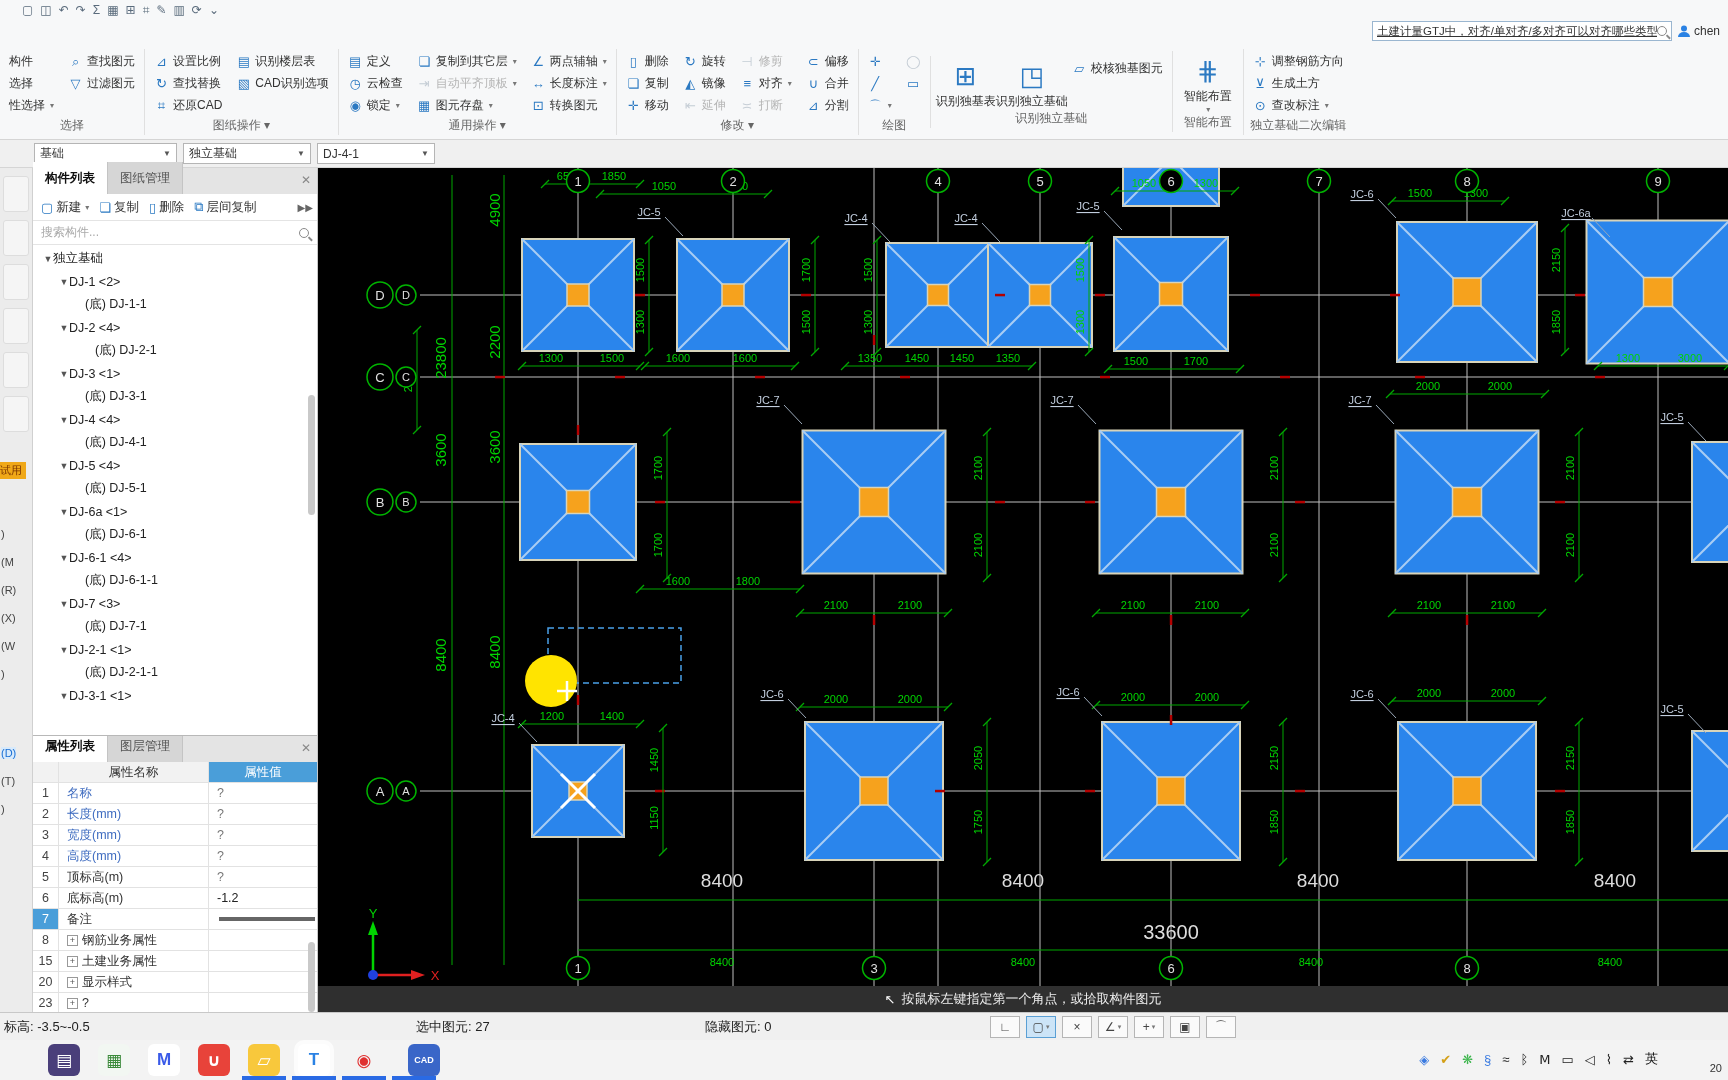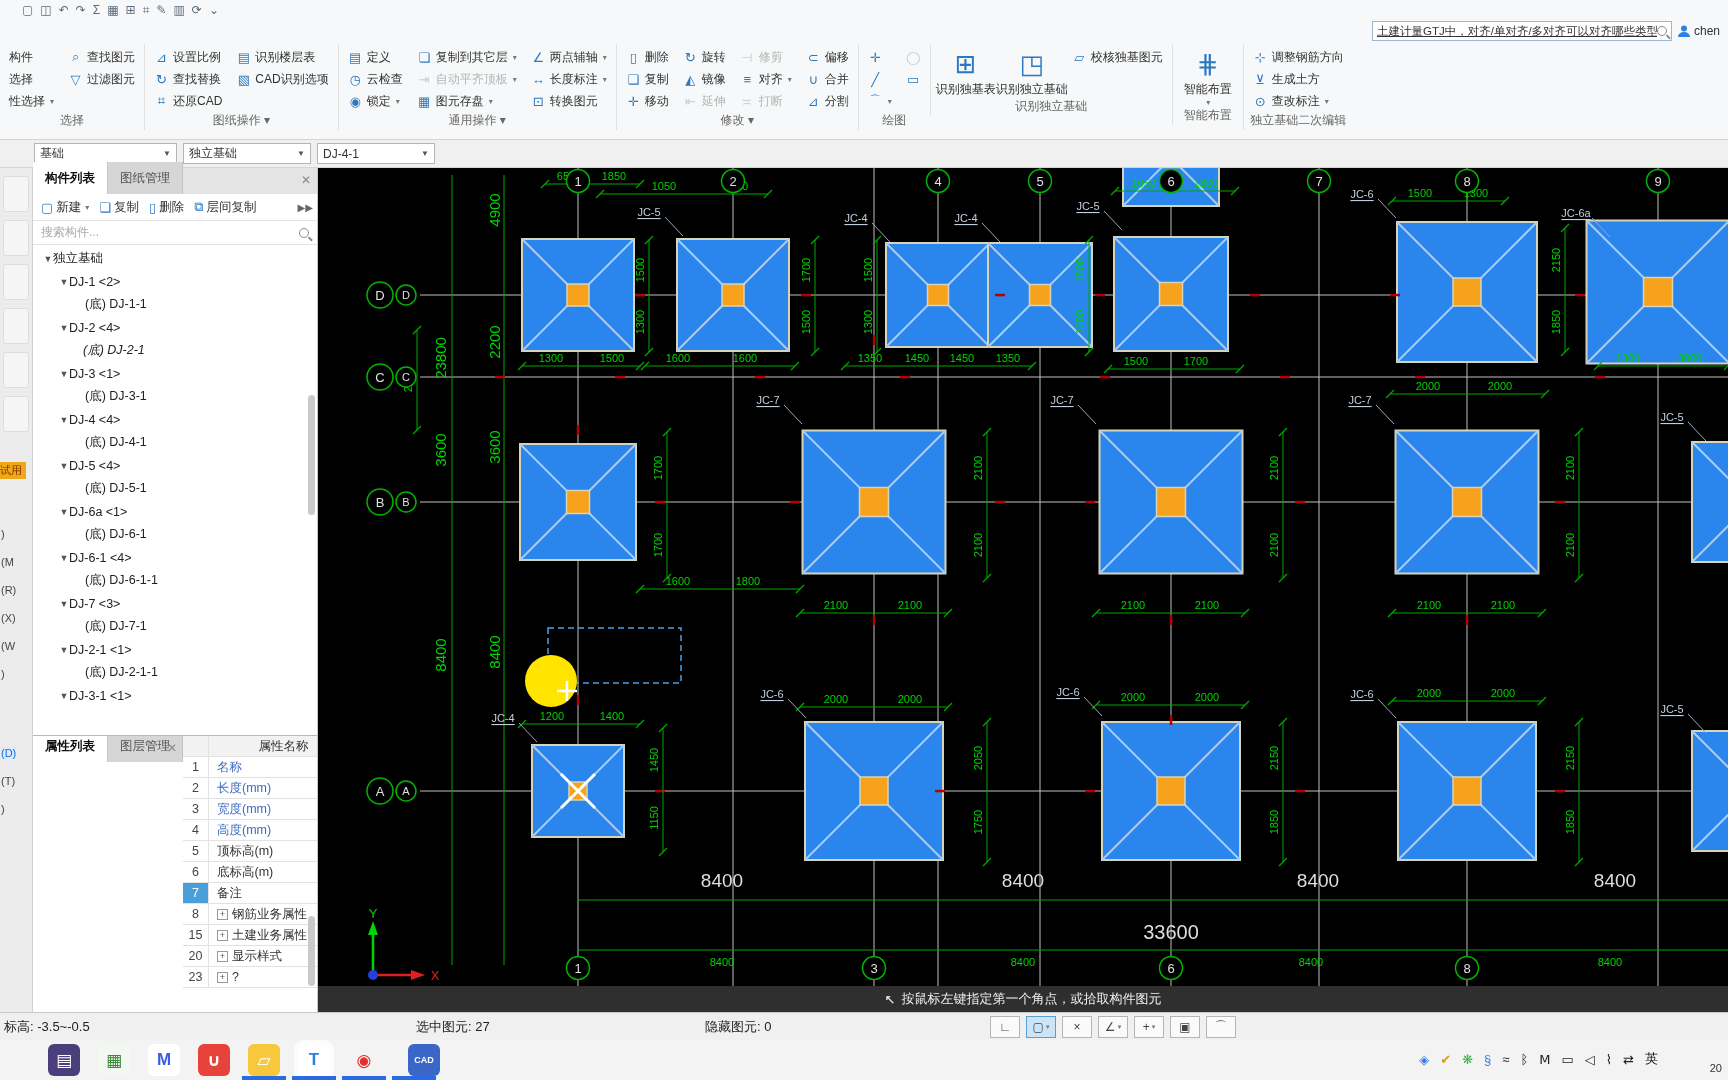--- a/index.html
+++ b/index.html
@@ -18,21 +18,21 @@
 .mtab { padding:2px 12px; margin-right:2px; font-size:13px; color:#333; border-radius:10px; cursor:default; }
 .mtab.active { background:#2a82e4; color:#fff; }
 .mb-right { position:absolute; right:8px; top:1px; display:flex; align-items:center; gap:5px; }
 .searchbox { width:300px; height:20px; border:1px solid #9ab6d0; background:#fff; display:flex; align-items:center; padding:0 4px; }
 .searchbox .sv { flex:1; font-size:11.5px; color:#333; white-space:nowrap; overflow:hidden; text-decoration:underline; }
 .mag { width:10px; height:10px; border:1.5px solid #8a8a8a; border-radius:50%; position:relative; flex:0 0 auto; }
 .mag:after { content:""; position:absolute; width:5px; height:1.5px; background:#8a8a8a; transform:rotate(45deg); left:8px; top:9px; }
 .userbox { display:flex; align-items:center; gap:3px; font-size:12px; color:#333; }
 
 
-.ribbon { height:96px; background:#f7f8f9; border-bottom:1px solid #d5d5d5; display:flex; align-items:flex-start; overflow:hidden; flex:0 0 auto; }
+.ribbon { height:96px; background:#f7f8f9; border-bottom:1px solid #d5d5d5; display:flex; align-items:center; overflow:hidden; flex:0 0 auto; }
 .rgroup { display:flex; flex-direction:column; padding:2px 4px 0 4px; position:relative; flex:0 0 auto; }
 .rgroup + .rgroup { border-left:1px solid #e0e0e0; }
 .rbody { display:flex; flex:1; gap:4px; }
 .rcol { display:flex; flex-direction:column; justify-content:flex-start; }
 .ritem { height:22px; display:flex; align-items:center; gap:4px; padding:0 5px; font-size:12px; white-space:nowrap; color:#333; cursor:default; }
 .ritem .ric { color:#2b79c2; font-size:13px; width:15px; text-align:center; }
 .ritem.dis { color:#b5b5b5; } .ritem.dis .ric { color:#c5cdd5; }
 .rarrow { font-size:8px; color:#777; margin-left:1px; }
 .rbig { width:62px; display:flex; flex-direction:column; align-items:center; justify-content:flex-start; padding-top:3px; cursor:default; }
 .rbig .bic { font-size:26px; color:#2b79c2; line-height:30px; height:32px; }
@@ -61,21 +61,21 @@
 .ptool { display:flex; align-items:center; gap:3px; font-size:12.5px; padding:2px 4px; color:#333; }
 .ptool .ric { color:#2b79c2; font-size:13px; }
 .pmore { margin-left:auto; color:#666; font-size:10px; }
 .psearch { height:24px; margin:0; border-bottom:1px solid #e4e4e4; display:flex; align-items:center; padding:0 8px; flex:0 0 auto; }
 .psearch .ph { flex:1; color:#aaa; font-size:12px; }
 .tree { flex:1; overflow:hidden; position:relative; padding-top:2px; }
 .trow { height:23px; display:flex; align-items:center; font-size:12.5px; color:#222; white-space:nowrap; }
 .trow .tw { width:10px; font-size:9px; color:#555; text-align:center; flex:0 0 auto; }
 .scrollpill { position:absolute; right:2px; width:7px; background:#c9c9c9; border-radius:4px; }
 
-.props { height:277px; border-top:1px solid #b8b8b8; display:flex; flex-direction:row; flex:0 0 auto; overflow:hidden; }
+.props { height:277px; border-top:1px solid #b8b8b8; display:flex; flex-direction:column; flex:0 0 auto; overflow:hidden; }
 .prtable { flex:1; overflow:hidden; position:relative; }
 .prow { height:21px; display:flex; border-bottom:1px solid #e2e2e2; font-size:12.5px; align-items:stretch; }
 .pnum { width:26px; border-right:1px solid #e2e2e2; display:flex; align-items:center; justify-content:center; color:#444; flex:0 0 auto; }
 .pname { width:150px; border-right:1px solid #e2e2e2; display:flex; align-items:center; gap:4px; padding-left:8px; flex:0 0 auto; }
 .pval { flex:1; display:flex; align-items:center; padding-left:8px; color:#777; }
 .prow.hdr { background:#f2f2f2; }
 .prow.hdr .pname { justify-content:center; padding-left:0; color:#333; }
 .prow.hdr .pval { background:#4a9ed9; color:#fff; justify-content:center; padding-left:0; }
 .pname.blue { color:#3f6cc0; }
 .pnum.selnum { background:#4a9ed9; color:#fff; }
@@ -465,21 +465,21 @@
             <span>DJ-1 &lt;2&gt;</span>
           </div>
           <div class="trow" style="padding-left: 42px;">
             <span class="tw"></span>
             <span>(底)  DJ-1-1</span>
           </div>
           <div class="trow" style="padding-left: 26px;">
             <span class="tw">▼</span>
             <span>DJ-2 &lt;4&gt;</span>
           </div>
-          <div class="trow" style="padding-left: 40px; font-style: italic;">
+          <div class="trow" style="padding-left: 52px;">
             <span class="tw"></span>
             <span>(底)  DJ-2-1</span>
           </div>
           <div class="trow" style="padding-left: 26px;">
             <span class="tw">▼</span>
             <span>DJ-3 &lt;1&gt;</span>
           </div>
           <div class="trow" style="padding-left: 42px;">
             <span class="tw"></span>
             <span>(底)  DJ-3-1</span>

